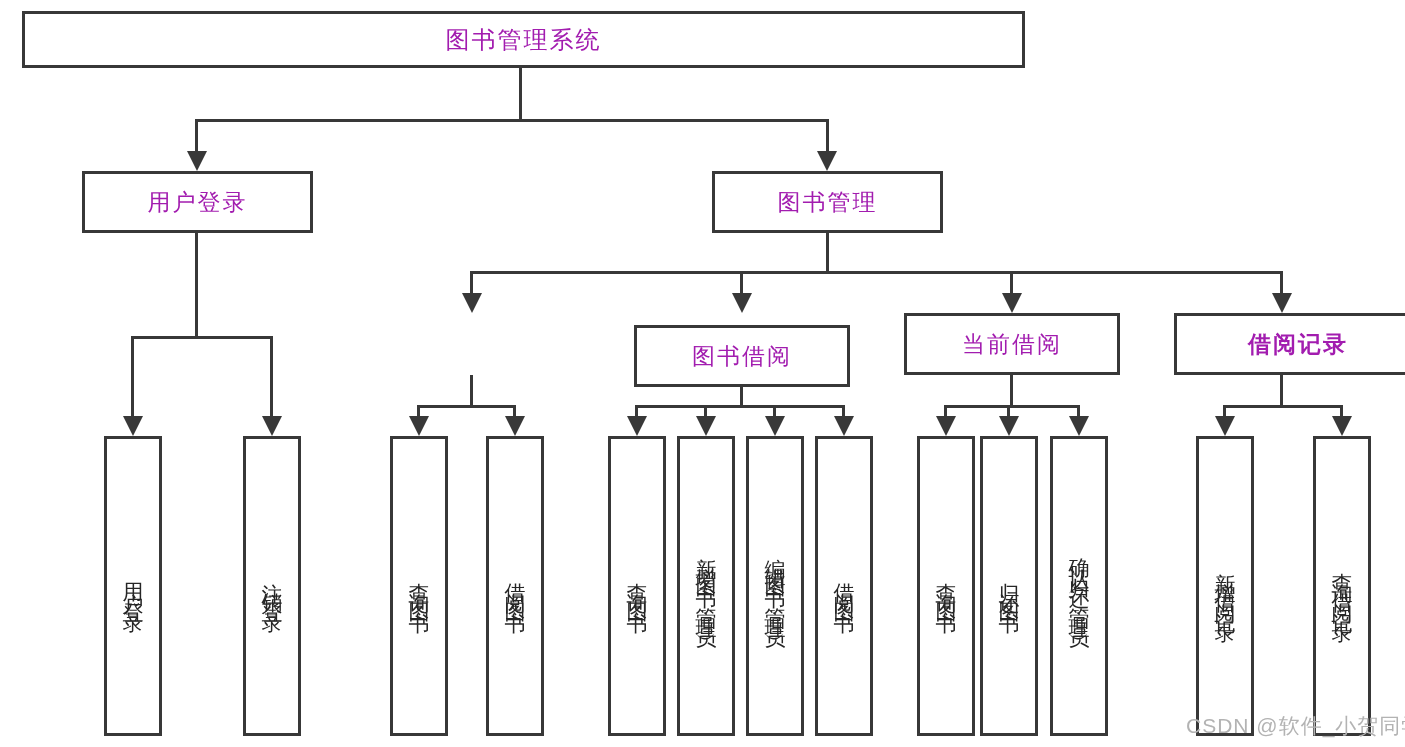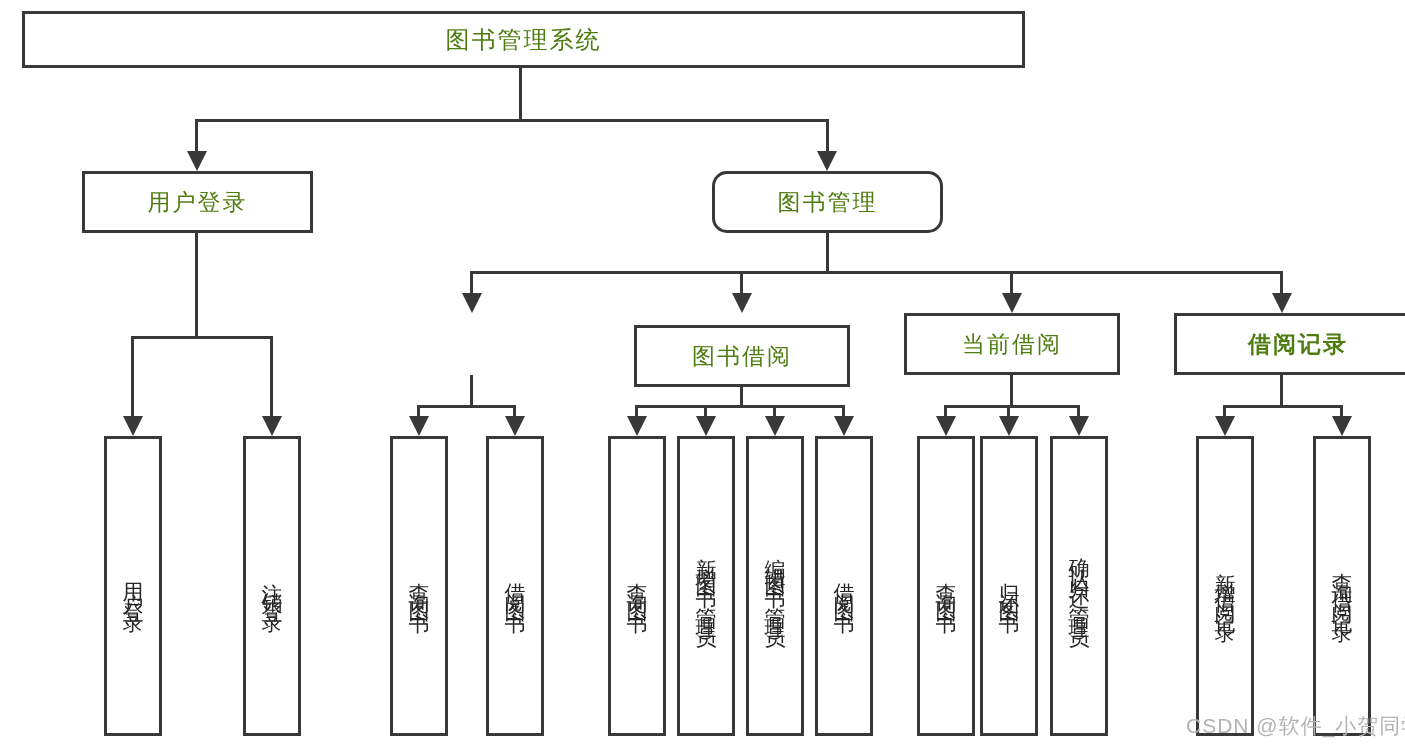--- a/index.html
+++ b/index.html
@@ -10,21 +10,21 @@
     font-family:"Liberation Sans","DejaVu Sans",sans-serif;
     overflow:hidden;
   }
   
   .node{
     position:absolute;
     box-sizing:border-box;
     border:3px solid #383838;
     background:#ffffff;
     display:flex;align-items:center;justify-content:center;
-    font-size:23px;color:#4d7c0f;letter-spacing:2px;
+    font-size:23px;color:#a21caf;letter-spacing:2px;
     z-index:2;
   }
   .node.root{font-size:24px;}
   
   .vnode{
     position:absolute;
     box-sizing:border-box;
     top:436px;width:58px;height:300px;
     border:3px solid #383838;
     background:#ffffff;
@@ -116,21 +116,21 @@
   <div class="vl" style="left:1280px;top:375px;height:33px;"></div>
   <div class="hl" style="left:1223px;top:405px;width:120px;"></div>
   <div class="vl" style="left:1223px;top:405px;height:13px;"></div>
   <div class="vl" style="left:1340px;top:405px;height:13px;"></div>
   <div class="arr" style="left:1215px;top:416px;"></div>
   <div class="arr" style="left:1332px;top:416px;"></div>
 
   <div class="node root" style="left:22px;top:11px;width:1003px;height:57px;">图书管理系统</div>
 
   <div class="node" style="left:82px;top:171px;width:231px;height:62px;">用户登录</div>
-  <div class="node" style="left:712px;top:171px;width:231px;height:62px;border-radius:15px;">图书管理</div>
+  <div class="node" style="left:712px;top:171px;width:231px;height:62px;">图书管理</div>
 
   <div class="node" style="left:634px;top:313px;width:216px;height:62px;margin-top:12px;">图书借阅</div>
   <div class="node" style="left:904px;top:313px;width:216px;height:62px;">当前借阅</div>
   <div class="node" style="left:1174px;top:313px;width:248px;height:62px;font-weight:bold;">借阅记录</div>
 
   <div class="vnode" style="left:104px;">用户登录</div>
   <div class="vnode" style="left:243px;">注销登录</div>
 
   <div class="vnode" style="left:390px;">查询图书</div>
   <div class="vnode" style="left:486px;">借阅图书</div>

